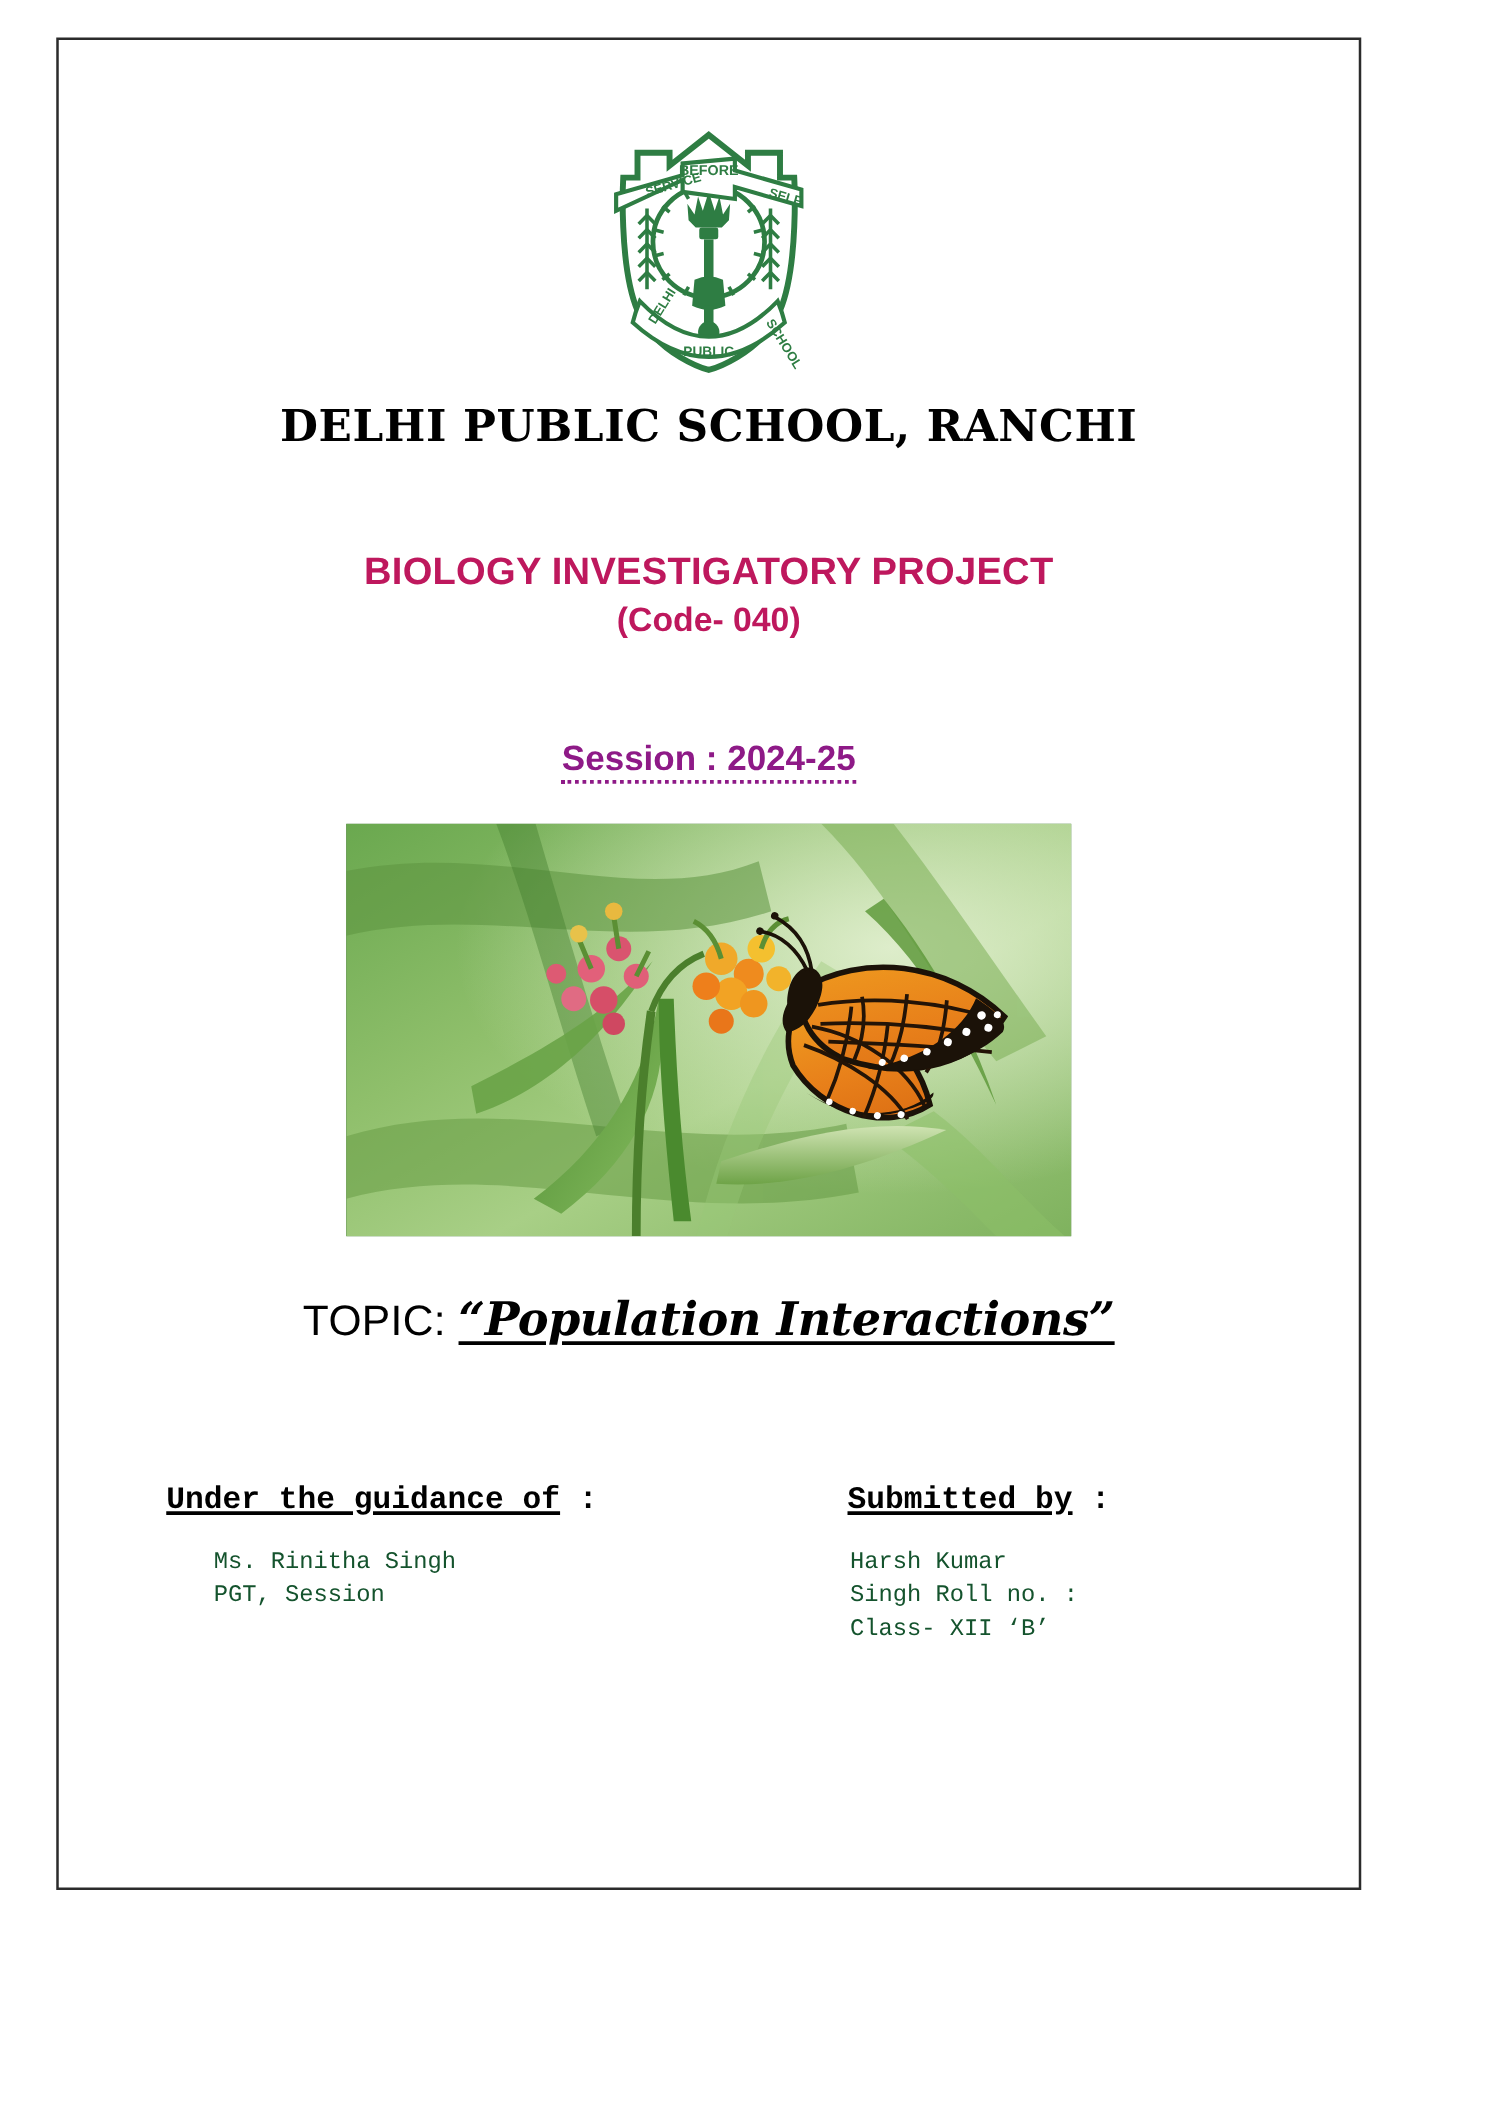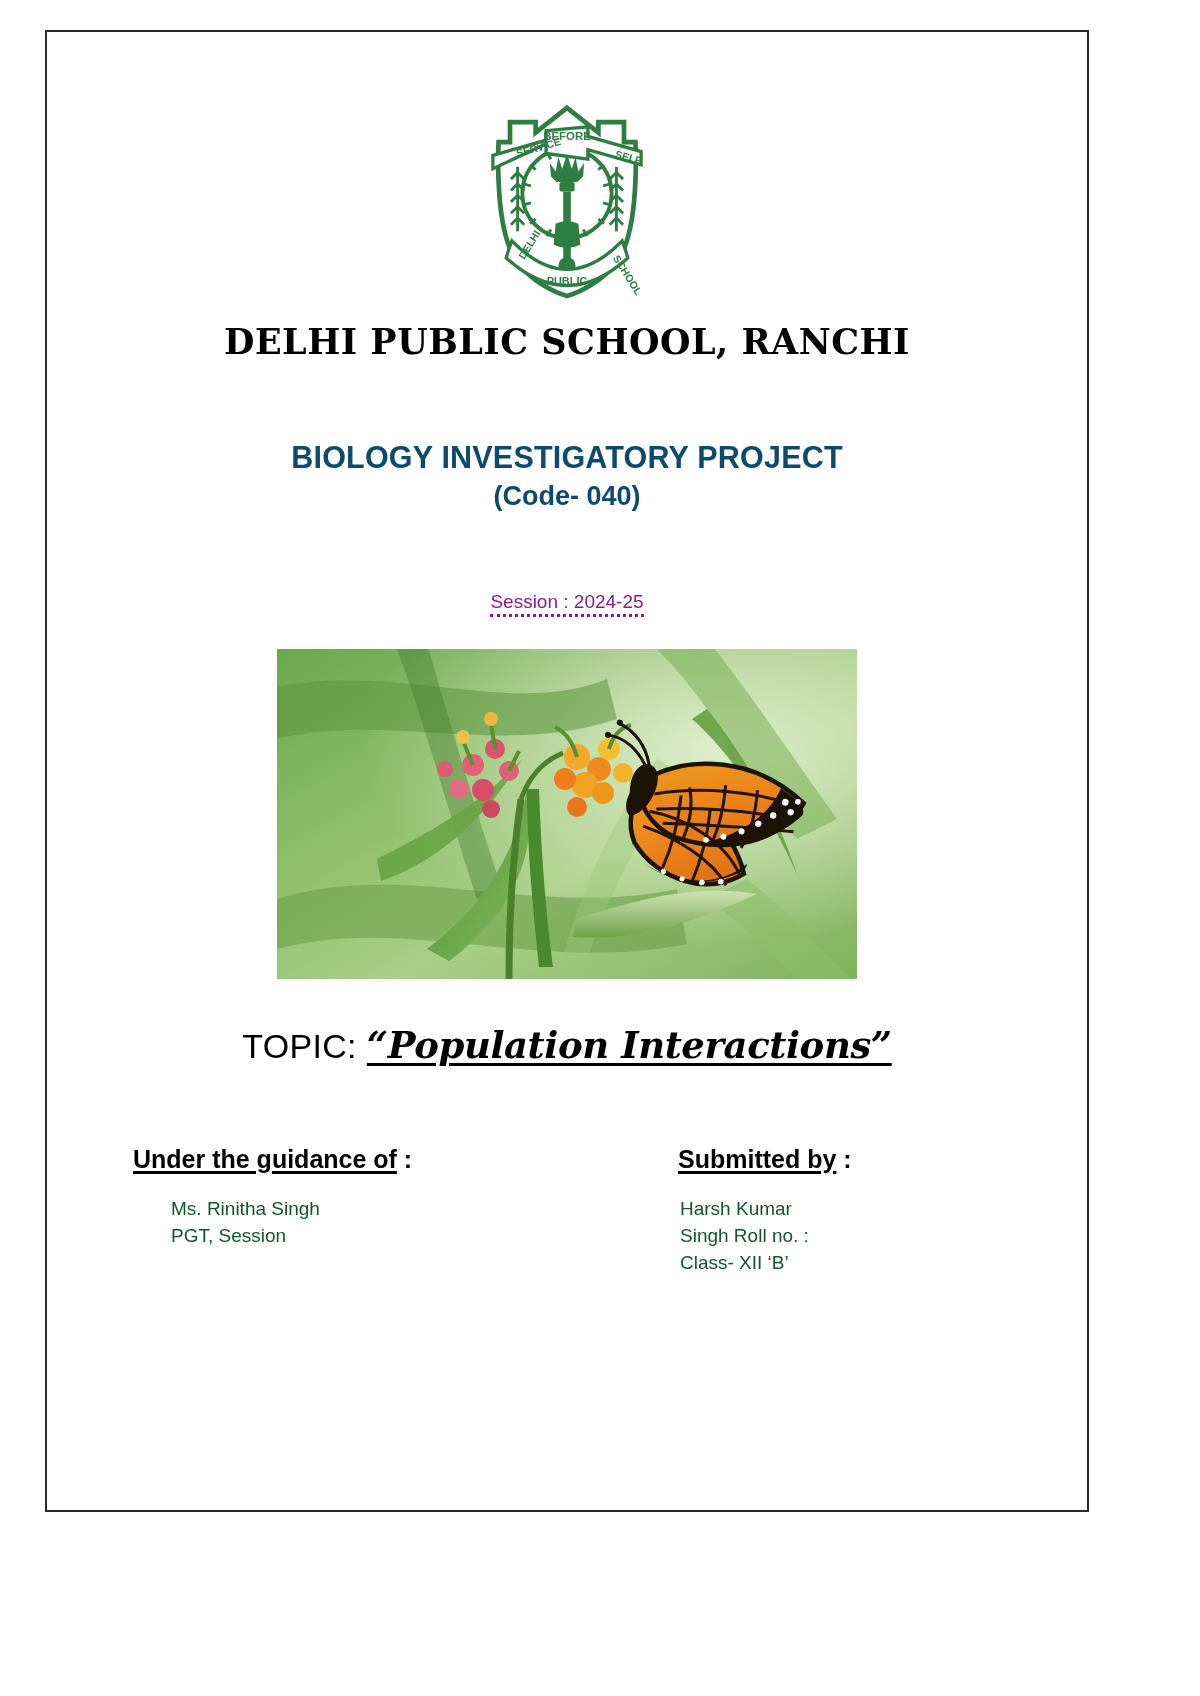--- a/index.html
+++ b/index.html
@@ -62,39 +62,39 @@
     font-size: 35px;
     letter-spacing: 0.5px;
     color: #000000;
     white-space: nowrap;
   }
 
   
   .project-block {
     margin-top: 76px;
     text-align: center;
-    color: #0c4a6e;
+    color: #be185d;
     font-weight: bold;
     line-height: 1.28;
   }
   .project-title {
     font-size: 30.5px;
     letter-spacing: 0.2px;
     white-space: nowrap;
   }
   .project-code {
     font-size: 27px;
     margin-top: 2px;
   }
 
   
   .session {
     margin-top: 77px;
-    font-size: 19px;
-    font-weight: normal;
+    font-size: 28px;
+    font-weight: bold;
     color: #8E1A87;
     position: relative;
     display: inline-block;
     padding-bottom: 3px;
   }
   .session::after {
     content: "";
     position: absolute;
     left: 0;
     right: 0;
@@ -135,25 +135,26 @@
     color: #000000;
     margin-left: 10px;
     text-decoration: underline;
     text-underline-offset: 5px;
     text-decoration-thickness: 2.5px;
     letter-spacing: -0.4px;
   }
 
   
   .credits {
-    margin-top: 78px;
+    margin-top: 108px;
     width: 100%;
     display: flex;
     padding-left: 86px;
     padding-right: 60px;
+    font-family: Liberation Mono, monospace;
   }
   .credit-col-left { width: 545px; }
   .credit-col-right { flex: 1; }
 
   .credit-heading {
     font-size: 25px;
     font-weight: bold;
     color: #000000;
     white-space: nowrap;
   }

